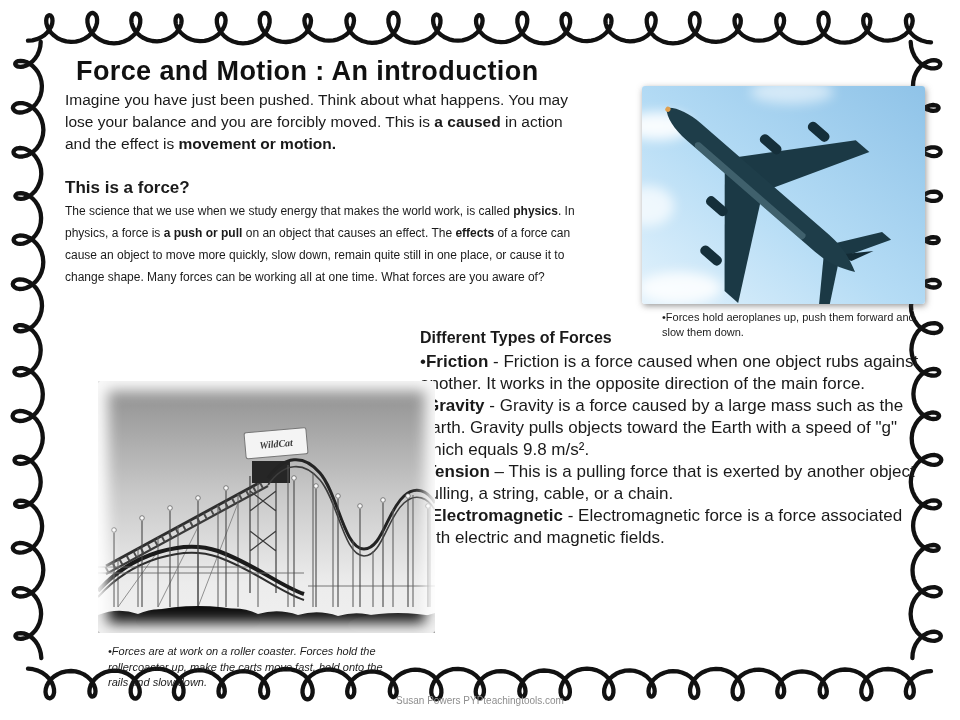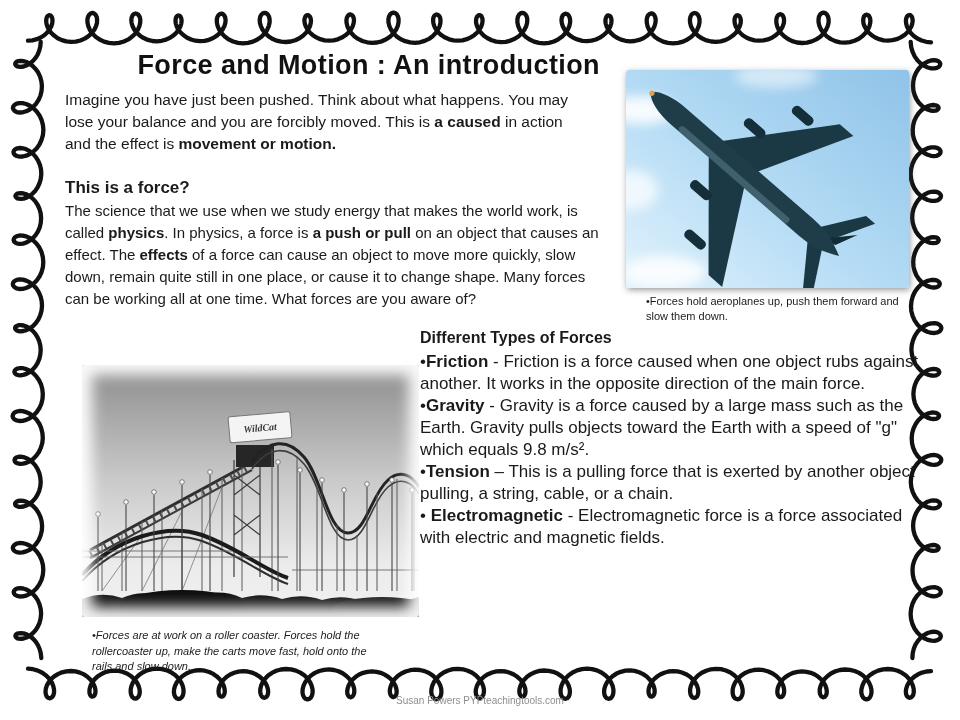--- a/index.html
+++ b/index.html
@@ -4,31 +4,31 @@
 <style>
   html,body{margin:0;padding:0;background:#ffffff;}
   body{width:960px;height:720px;font-family:"Liberation Sans",sans-serif;color:#1a1a1a;}
   .page{position:relative;width:960px;height:720px;background:#fff;overflow:hidden;}
   .border-svg{position:absolute;z-index:1;pointer-events:none;}
   #b-top-svg{left:20px;top:0px;}
   #b-bottom-svg{left:20px;top:656px;}
   #b-left-svg{left:0px;top:34px;}
   #b-right-svg{left:900px;top:34px;}
   .content{position:absolute;left:0;top:0;width:960px;height:720px;z-index:2;}
-  .title{position:absolute;left:70px;top:50px;width:530px;margin:0;text-align:right;
+  .title{position:absolute;left:70px;top:50px;width:530px;margin:6px;text-align:left;
          font-size:27px;font-weight:bold;letter-spacing:.4px;color:#111;}
   .intro{position:absolute;left:65px;top:89px;width:522px;margin:0;
          font-size:15.5px;line-height:22px;}
   .whatis-h{position:absolute;left:65px;top:178px;margin:0;font-size:17px;font-weight:bold;}
   .whatis-p{position:absolute;left:65px;top:200px;width:538px;margin:0;
-            font-size:15px;line-height:22px;}
+            font-size:12px;line-height:22px;}
   .types-h{position:absolute;left:420px;top:329px;margin:0;font-size:16px;font-weight:bold;}
   .types-list{position:absolute;left:420px;top:351px;width:504px;}
   .types-list p{margin:0;font-size:17px;line-height:22px;}
-  figure{margin:0;padding:16px;}
+  figure{margin:16px;padding:16px;}
   .plane-fig{position:absolute;left:610px;top:54px;width:283px;}
   .plane-photo{width:283px;height:218px;border-radius:3px;overflow:hidden;
                box-shadow:1px 2px 6px rgba(70,70,70,.55);}
   .plane-cap{margin-top:6px;padding-left:20px;width:258px;
              font-size:11px;line-height:15px;color:#1c1c1c;}
   .coaster-fig{position:absolute;left:66px;top:349px;width:337px;}
   .coaster-photo{position:relative;width:337px;height:252px;overflow:hidden;border-radius:2px;}
   .vignette{position:absolute;left:0;top:0;right:0;bottom:0;
             box-shadow:inset 0 0 14px 10px rgba(255,255,255,.95);pointer-events:none;}
   .coaster-cap{margin-top:11px;margin-left:10px;width:288px;

